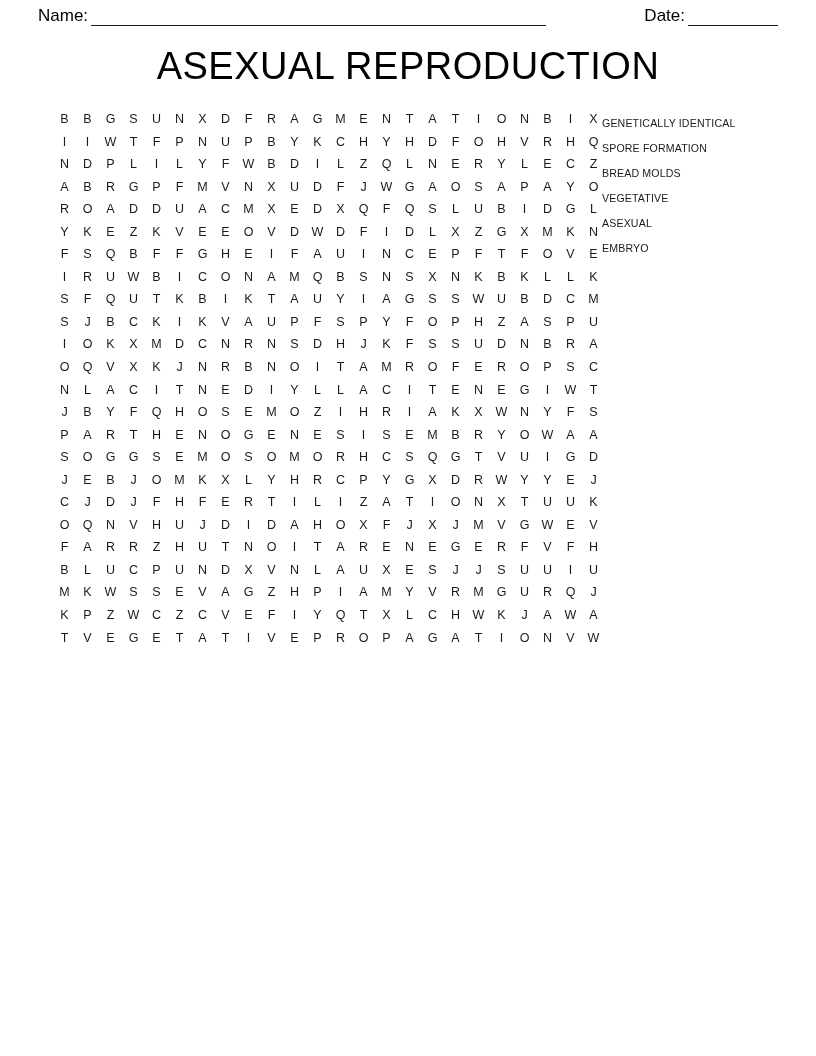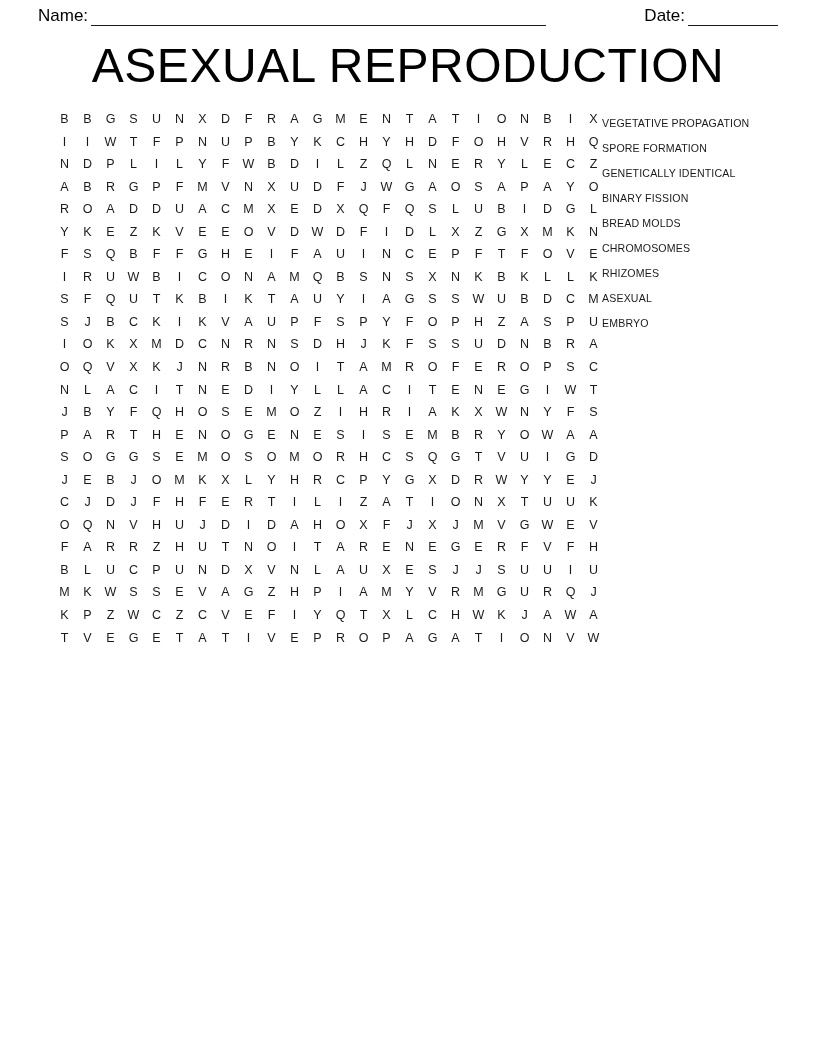--- a/index.html
+++ b/index.html
@@ -44,21 +44,21 @@
   #date-rule { width: 90px; }
   .hdr-spacer { flex: 1 1 auto; }
 
   
   #puzzle-title {
     position: absolute;
     left: 0;
     top: 36px;
     width: 816px;
     text-align: center;
-    font-size: 48px;
+    font-size: 38px;
     font-weight: normal;
     letter-spacing: 0.5px;
     line-height: 60px;
     font-family: "Liberation Sans", sans-serif;
     white-space: nowrap;
   }
 
   
   #puzzle-body {
     position: absolute;
@@ -138,23 +138,20 @@
       <div class="grid-row"><span class="grid-cell">J</span><span class="grid-cell">E</span><span class="grid-cell">B</span><span class="grid-cell">J</span><span class="grid-cell">O</span><span class="grid-cell">M</span><span class="grid-cell">K</span><span class="grid-cell">X</span><span class="grid-cell">L</span><span class="grid-cell">Y</span><span class="grid-cell">H</span><span class="grid-cell">R</span><span class="grid-cell">C</span><span class="grid-cell">P</span><span class="grid-cell">Y</span><span class="grid-cell">G</span><span class="grid-cell">X</span><span class="grid-cell">D</span><span class="grid-cell">R</span><span class="grid-cell">W</span><span class="grid-cell">Y</span><span class="grid-cell">Y</span><span class="grid-cell">E</span><span class="grid-cell">J</span></div>
       <div class="grid-row"><span class="grid-cell">C</span><span class="grid-cell">J</span><span class="grid-cell">D</span><span class="grid-cell">J</span><span class="grid-cell">F</span><span class="grid-cell">H</span><span class="grid-cell">F</span><span class="grid-cell">E</span><span class="grid-cell">R</span><span class="grid-cell">T</span><span class="grid-cell">I</span><span class="grid-cell">L</span><span class="grid-cell">I</span><span class="grid-cell">Z</span><span class="grid-cell">A</span><span class="grid-cell">T</span><span class="grid-cell">I</span><span class="grid-cell">O</span><span class="grid-cell">N</span><span class="grid-cell">X</span><span class="grid-cell">T</span><span class="grid-cell">U</span><span class="grid-cell">U</span><span class="grid-cell">K</span></div>
       <div class="grid-row"><span class="grid-cell">O</span><span class="grid-cell">Q</span><span class="grid-cell">N</span><span class="grid-cell">V</span><span class="grid-cell">H</span><span class="grid-cell">U</span><span class="grid-cell">J</span><span class="grid-cell">D</span><span class="grid-cell">I</span><span class="grid-cell">D</span><span class="grid-cell">A</span><span class="grid-cell">H</span><span class="grid-cell">O</span><span class="grid-cell">X</span><span class="grid-cell">F</span><span class="grid-cell">J</span><span class="grid-cell">X</span><span class="grid-cell">J</span><span class="grid-cell">M</span><span class="grid-cell">V</span><span class="grid-cell">G</span><span class="grid-cell">W</span><span class="grid-cell">E</span><span class="grid-cell">V</span></div>
       <div class="grid-row"><span class="grid-cell">F</span><span class="grid-cell">A</span><span class="grid-cell">R</span><span class="grid-cell">R</span><span class="grid-cell">Z</span><span class="grid-cell">H</span><span class="grid-cell">U</span><span class="grid-cell">T</span><span class="grid-cell">N</span><span class="grid-cell">O</span><span class="grid-cell">I</span><span class="grid-cell">T</span><span class="grid-cell">A</span><span class="grid-cell">R</span><span class="grid-cell">E</span><span class="grid-cell">N</span><span class="grid-cell">E</span><span class="grid-cell">G</span><span class="grid-cell">E</span><span class="grid-cell">R</span><span class="grid-cell">F</span><span class="grid-cell">V</span><span class="grid-cell">F</span><span class="grid-cell">H</span></div>
       <div class="grid-row"><span class="grid-cell">B</span><span class="grid-cell">L</span><span class="grid-cell">U</span><span class="grid-cell">C</span><span class="grid-cell">P</span><span class="grid-cell">U</span><span class="grid-cell">N</span><span class="grid-cell">D</span><span class="grid-cell">X</span><span class="grid-cell">V</span><span class="grid-cell">N</span><span class="grid-cell">L</span><span class="grid-cell">A</span><span class="grid-cell">U</span><span class="grid-cell">X</span><span class="grid-cell">E</span><span class="grid-cell">S</span><span class="grid-cell">J</span><span class="grid-cell">J</span><span class="grid-cell">S</span><span class="grid-cell">U</span><span class="grid-cell">U</span><span class="grid-cell">I</span><span class="grid-cell">U</span></div>
       <div class="grid-row"><span class="grid-cell">M</span><span class="grid-cell">K</span><span class="grid-cell">W</span><span class="grid-cell">S</span><span class="grid-cell">S</span><span class="grid-cell">E</span><span class="grid-cell">V</span><span class="grid-cell">A</span><span class="grid-cell">G</span><span class="grid-cell">Z</span><span class="grid-cell">H</span><span class="grid-cell">P</span><span class="grid-cell">I</span><span class="grid-cell">A</span><span class="grid-cell">M</span><span class="grid-cell">Y</span><span class="grid-cell">V</span><span class="grid-cell">R</span><span class="grid-cell">M</span><span class="grid-cell">G</span><span class="grid-cell">U</span><span class="grid-cell">R</span><span class="grid-cell">Q</span><span class="grid-cell">J</span></div>
       <div class="grid-row"><span class="grid-cell">K</span><span class="grid-cell">P</span><span class="grid-cell">Z</span><span class="grid-cell">W</span><span class="grid-cell">C</span><span class="grid-cell">Z</span><span class="grid-cell">C</span><span class="grid-cell">V</span><span class="grid-cell">E</span><span class="grid-cell">F</span><span class="grid-cell">I</span><span class="grid-cell">Y</span><span class="grid-cell">Q</span><span class="grid-cell">T</span><span class="grid-cell">X</span><span class="grid-cell">L</span><span class="grid-cell">C</span><span class="grid-cell">H</span><span class="grid-cell">W</span><span class="grid-cell">K</span><span class="grid-cell">J</span><span class="grid-cell">A</span><span class="grid-cell">W</span><span class="grid-cell">A</span></div>
       <div class="grid-row"><span class="grid-cell">T</span><span class="grid-cell">V</span><span class="grid-cell">E</span><span class="grid-cell">G</span><span class="grid-cell">E</span><span class="grid-cell">T</span><span class="grid-cell">A</span><span class="grid-cell">T</span><span class="grid-cell">I</span><span class="grid-cell">V</span><span class="grid-cell">E</span><span class="grid-cell">P</span><span class="grid-cell">R</span><span class="grid-cell">O</span><span class="grid-cell">P</span><span class="grid-cell">A</span><span class="grid-cell">G</span><span class="grid-cell">A</span><span class="grid-cell">T</span><span class="grid-cell">I</span><span class="grid-cell">O</span><span class="grid-cell">N</span><span class="grid-cell">V</span><span class="grid-cell">W</span></div>
     </div>
   <div id="word-list">
-      <div class="word-item">VEGETATIVE PROPAGATION</div>
+      <div class="word-item">GENETICALLY IDENTICAL</div>
       <div class="word-item">SPORE FORMATION</div>
-      <div class="word-item">GENETICALLY IDENTICAL</div>
-      <div class="word-item">BINARY FISSION</div>
       <div class="word-item">BREAD MOLDS</div>
-      <div class="word-item">CHROMOSOMES</div>
-      <div class="word-item">RHIZOMES</div>
+      <div class="word-item">VEGETATIVE</div>
       <div class="word-item">ASEXUAL</div>
       <div class="word-item">EMBRYO</div>
     </div>
 </div>
 
 </body></html>

